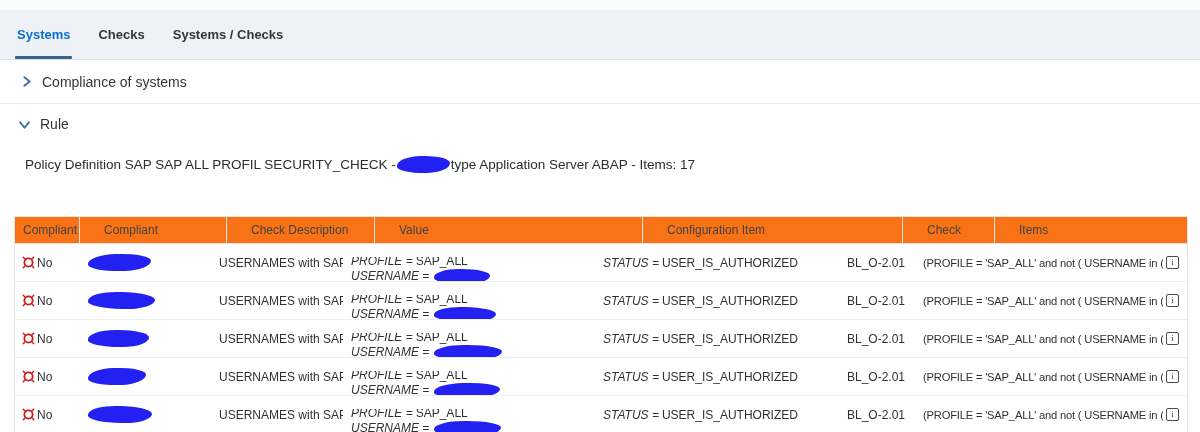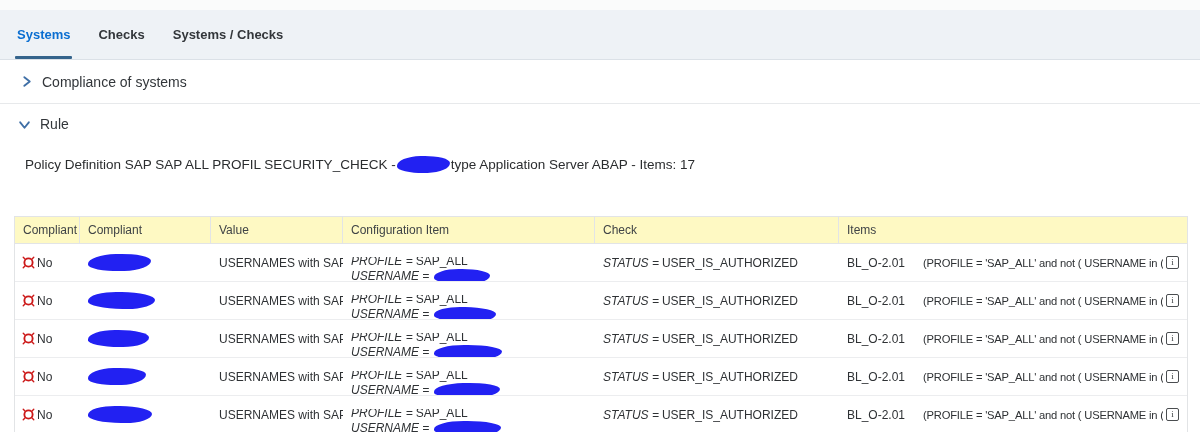--- a/index.html
+++ b/index.html
@@ -52,21 +52,21 @@
   .tr:nth-child(3) .blob-username{width:68px;}
   .tr:nth-child(4) .blob-username{width:66px;transform:rotate(-1deg);}
   .tr:nth-child(5) .blob-username{width:67px;}
   
   .table{
     --cols:65px 131px 132px 252px 244px 76px 1fr;
     margin:42px 12px 0 14px;border:1px solid #e2e4e6;background:#fff;
   }
   .thead{
     display:grid;grid-template-columns:var(--cols);
-    background:#fef9c3;height:26px;border-bottom:1px solid #e2e4e6;
+    background:#f97316;height:26px;border-bottom:1px solid #e2e4e6;gap:16px;
   }
   .th{
     display:flex;align-items:center;padding:0 8px;font-size:12px;color:#3f4346;
     border-right:1px solid #e2e4e6;white-space:nowrap;overflow:hidden;cursor:pointer;
   }
   .th:last-child{border-right:none;}
   .tr{
     display:grid;grid-template-columns:var(--cols);height:37px;background:#fff;
     border-bottom:1px solid #ecedef;
   }
@@ -123,20 +123,21 @@
 <div class="policy">
   <span>Policy Definition SAP SAP ALL PROFIL SECURITY_CHECK - </span>
   <span class="redact blob-policy"></span>
   <span>type Application Server ABAP - Items: 17</span>
 </div>
 
 <div class="table">
   <div class="thead">
     <div class="th">Compliant</div>
     <div class="th">Compliant</div>
+    <div class="th">Check Description</div>
     <div class="th">Value</div>
     <div class="th">Configuration Item</div>
     <div class="th">Check</div>
     <div class="th">Items</div>
   </div>
   <div>
   <div class="tr">
     <div class="td td-compliant">
       <span class="status-icon">
         <svg viewBox="0 0 16 16" width="15" height="15" aria-hidden="true">

